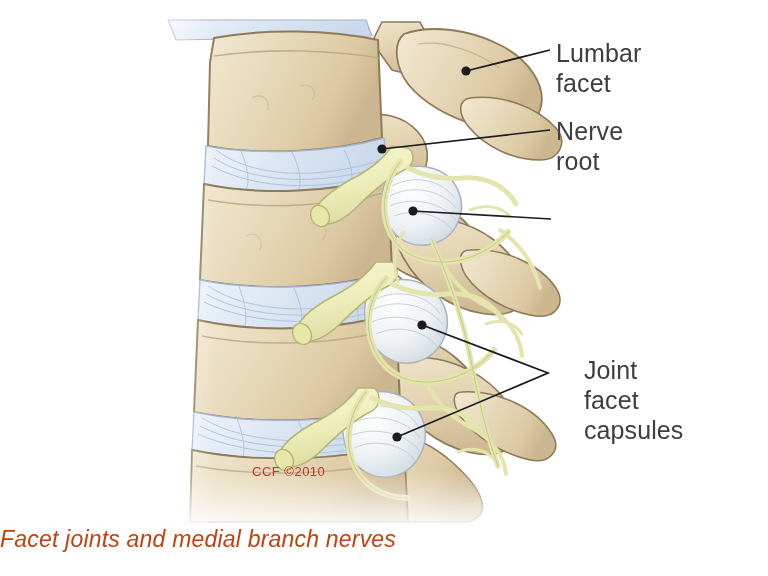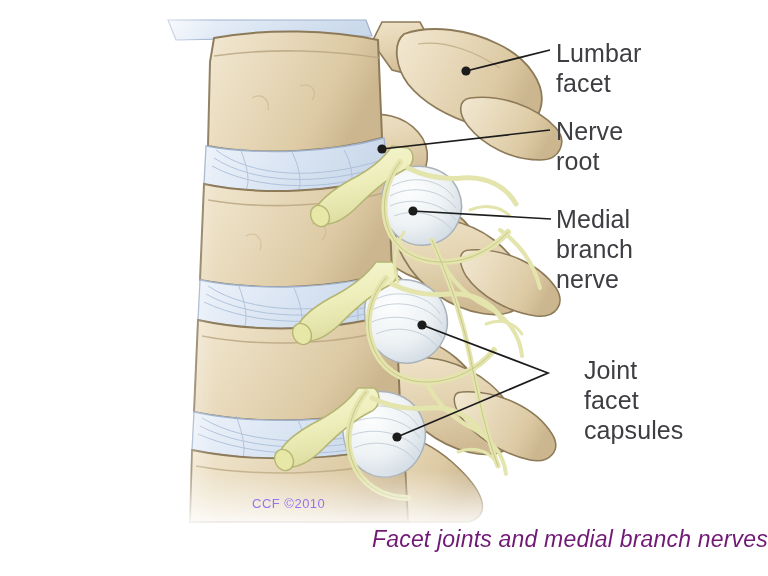--- a/index.html
+++ b/index.html
@@ -42,33 +42,33 @@
   }
   #label-lumbar-facet { left: 556px; top: 38px; }
   #label-nerve-root   { left: 556px; top: 116px; }
   #label-medial-branch{ left: 556px; top: 204px; }
   #label-joint-facet  { left: 584px; top: 355px; }
   #figure-caption {
     position: absolute;
     left: 0;
     top: 524px;
     width: 768px;
-    text-align: right;
-    color: #701a75;
+    text-align: left;
+    color: #c2410c;
     font-family: "Liberation Sans", sans-serif;
     font-style: italic;
     font-size: 23px;
     line-height: 30px;
     letter-spacing: 0.2px;
   }
   #copyright-mark {
     position: absolute;
     left: 252px;
-    top: 496px;
-    color: #8b5cf6;
+    top: 464px;
+    color: #b91c1c;
     font-family: "Liberation Sans", sans-serif;
     font-size: 13px;
     letter-spacing: 0.5px;
     opacity: 0.85;
   }
 </style>
 </head>
 <body>
 
 <div id="figure-root">
@@ -301,23 +301,20 @@
       </g>
     </g>
   </svg>
 
   <div class="annotation-label" id="label-lumbar-facet">Lumbar
 facet</div>
 
   <div class="annotation-label" id="label-nerve-root">Nerve
 root</div>
 
-  <div class="annotation-label" id="label-medial-branch">Medial
-branch
-nerve</div>
 
   <div class="annotation-label" id="label-joint-facet">Joint
 facet
 capsules</div>
 
   <div id="copyright-mark">CCF ©2010</div>
 
   <div id="figure-caption">Facet joints and medial branch nerves</div>
 
 </div>

